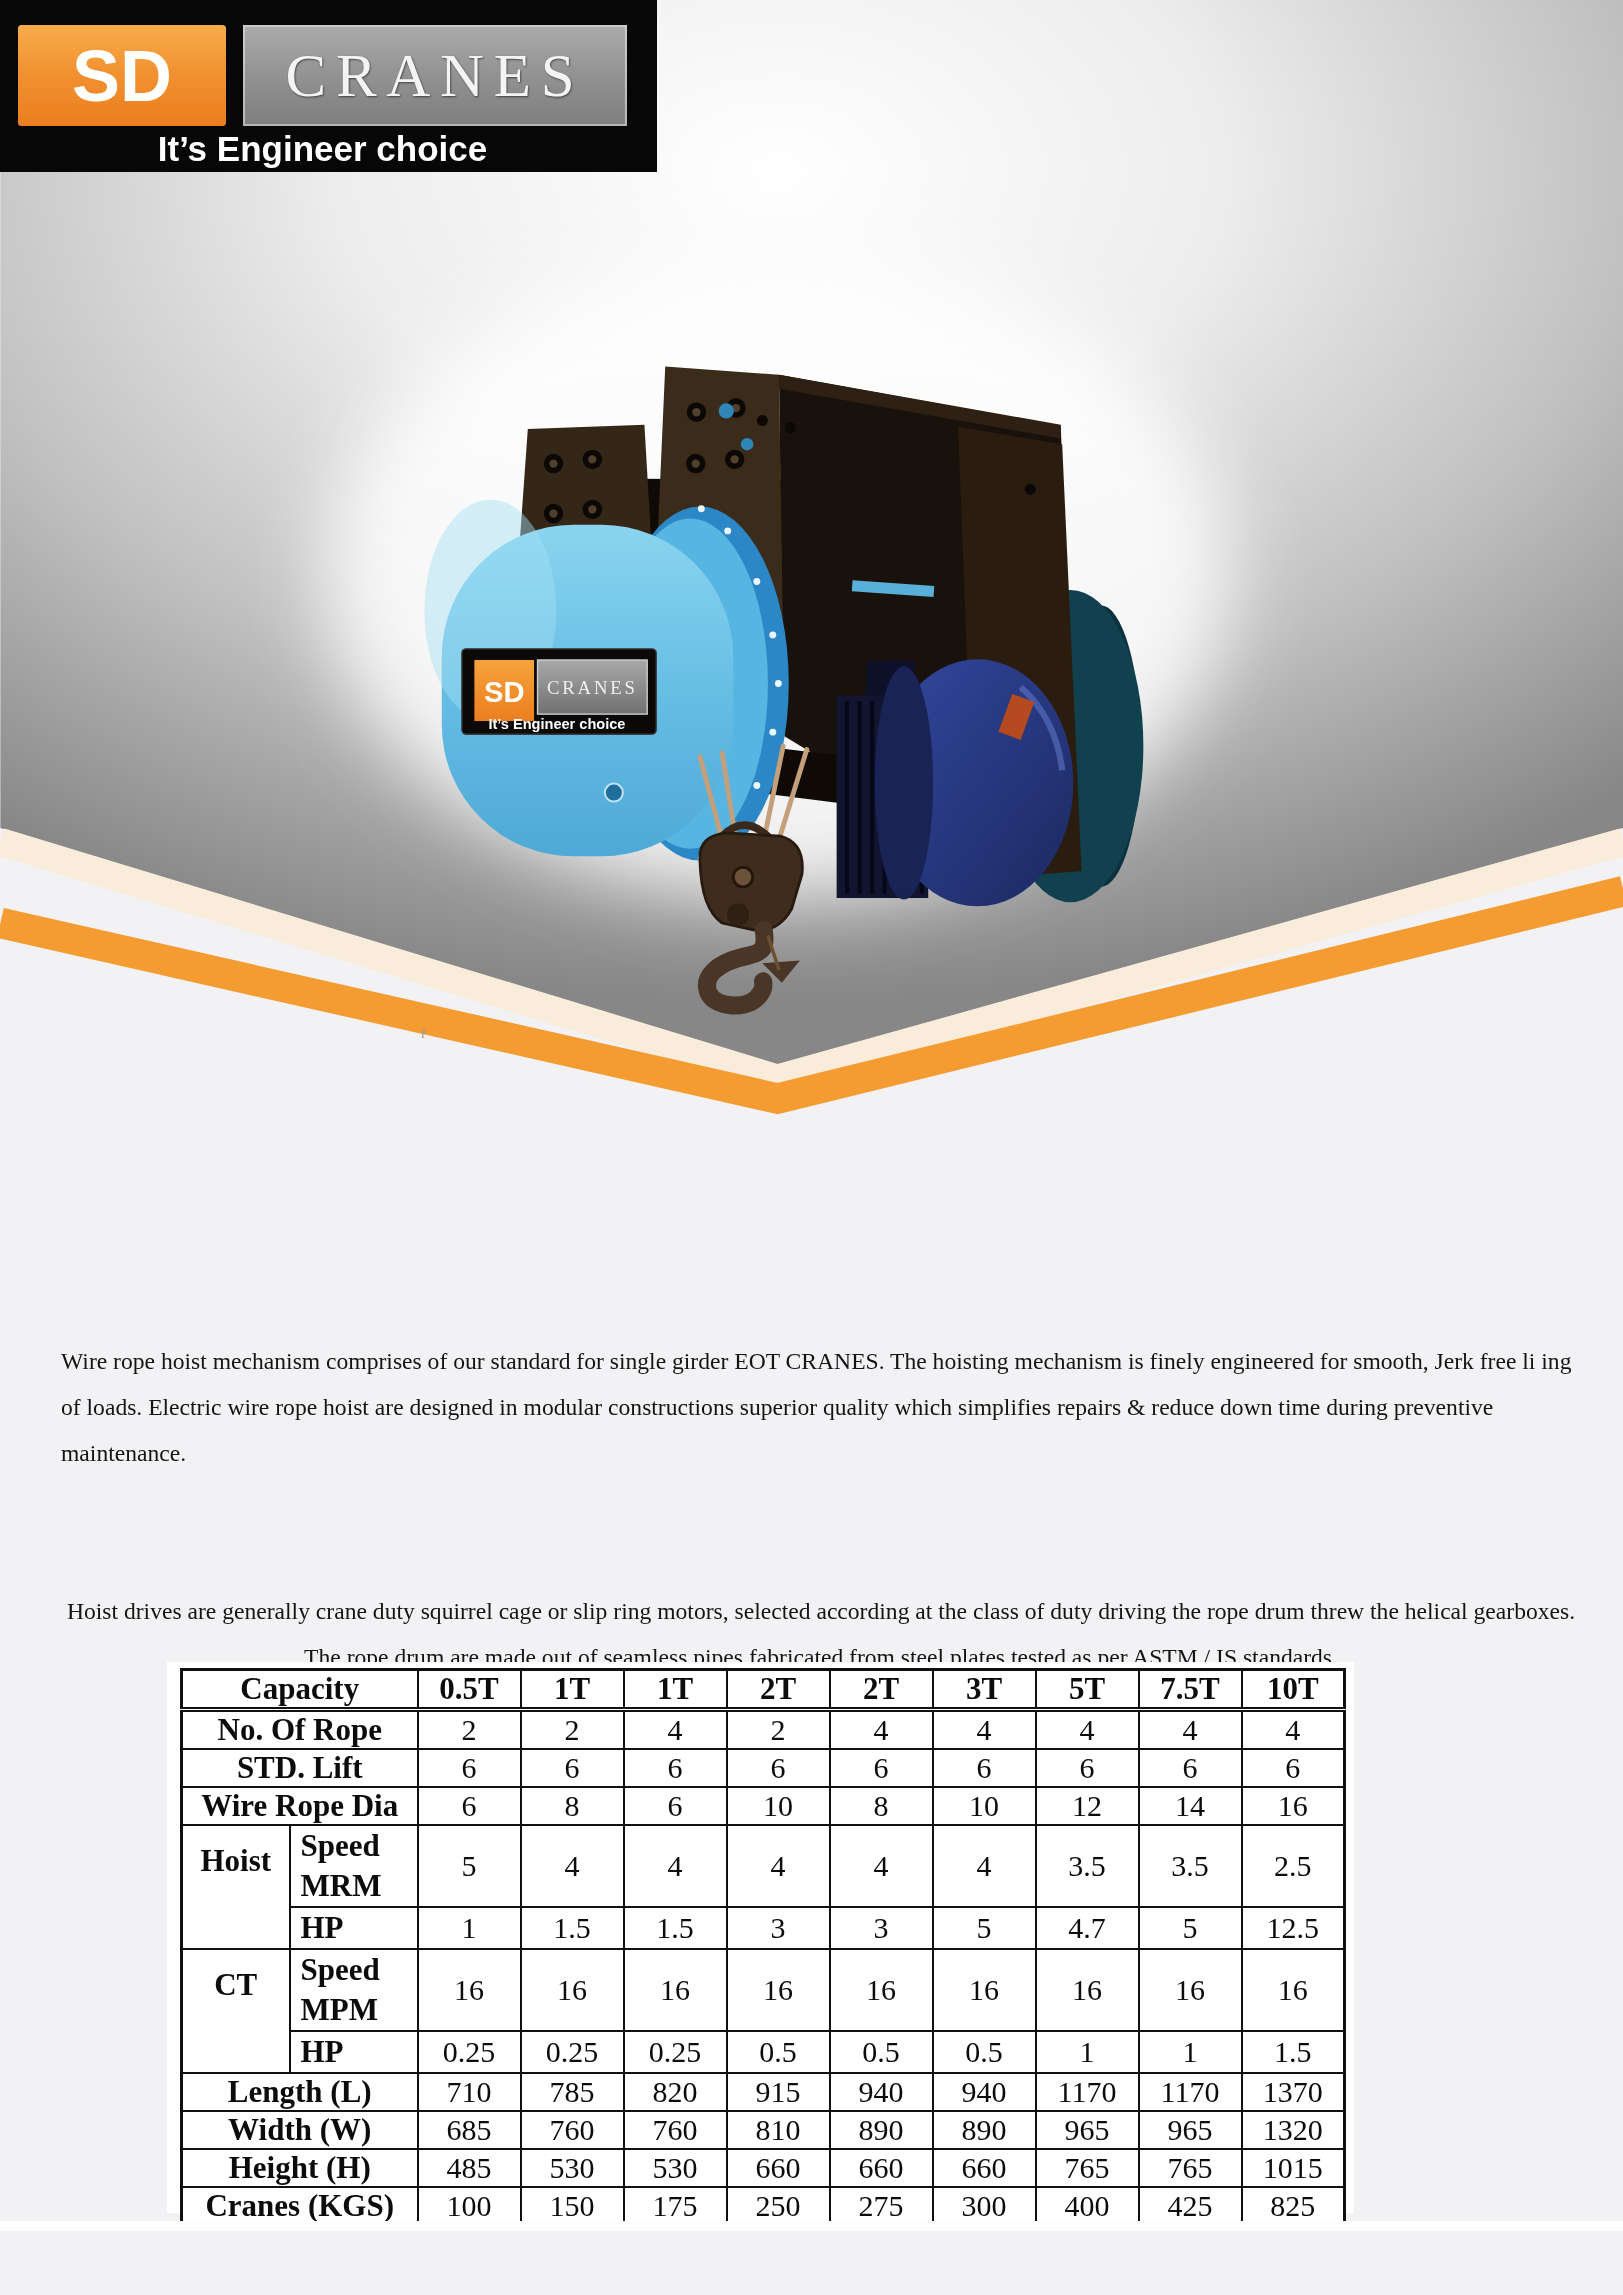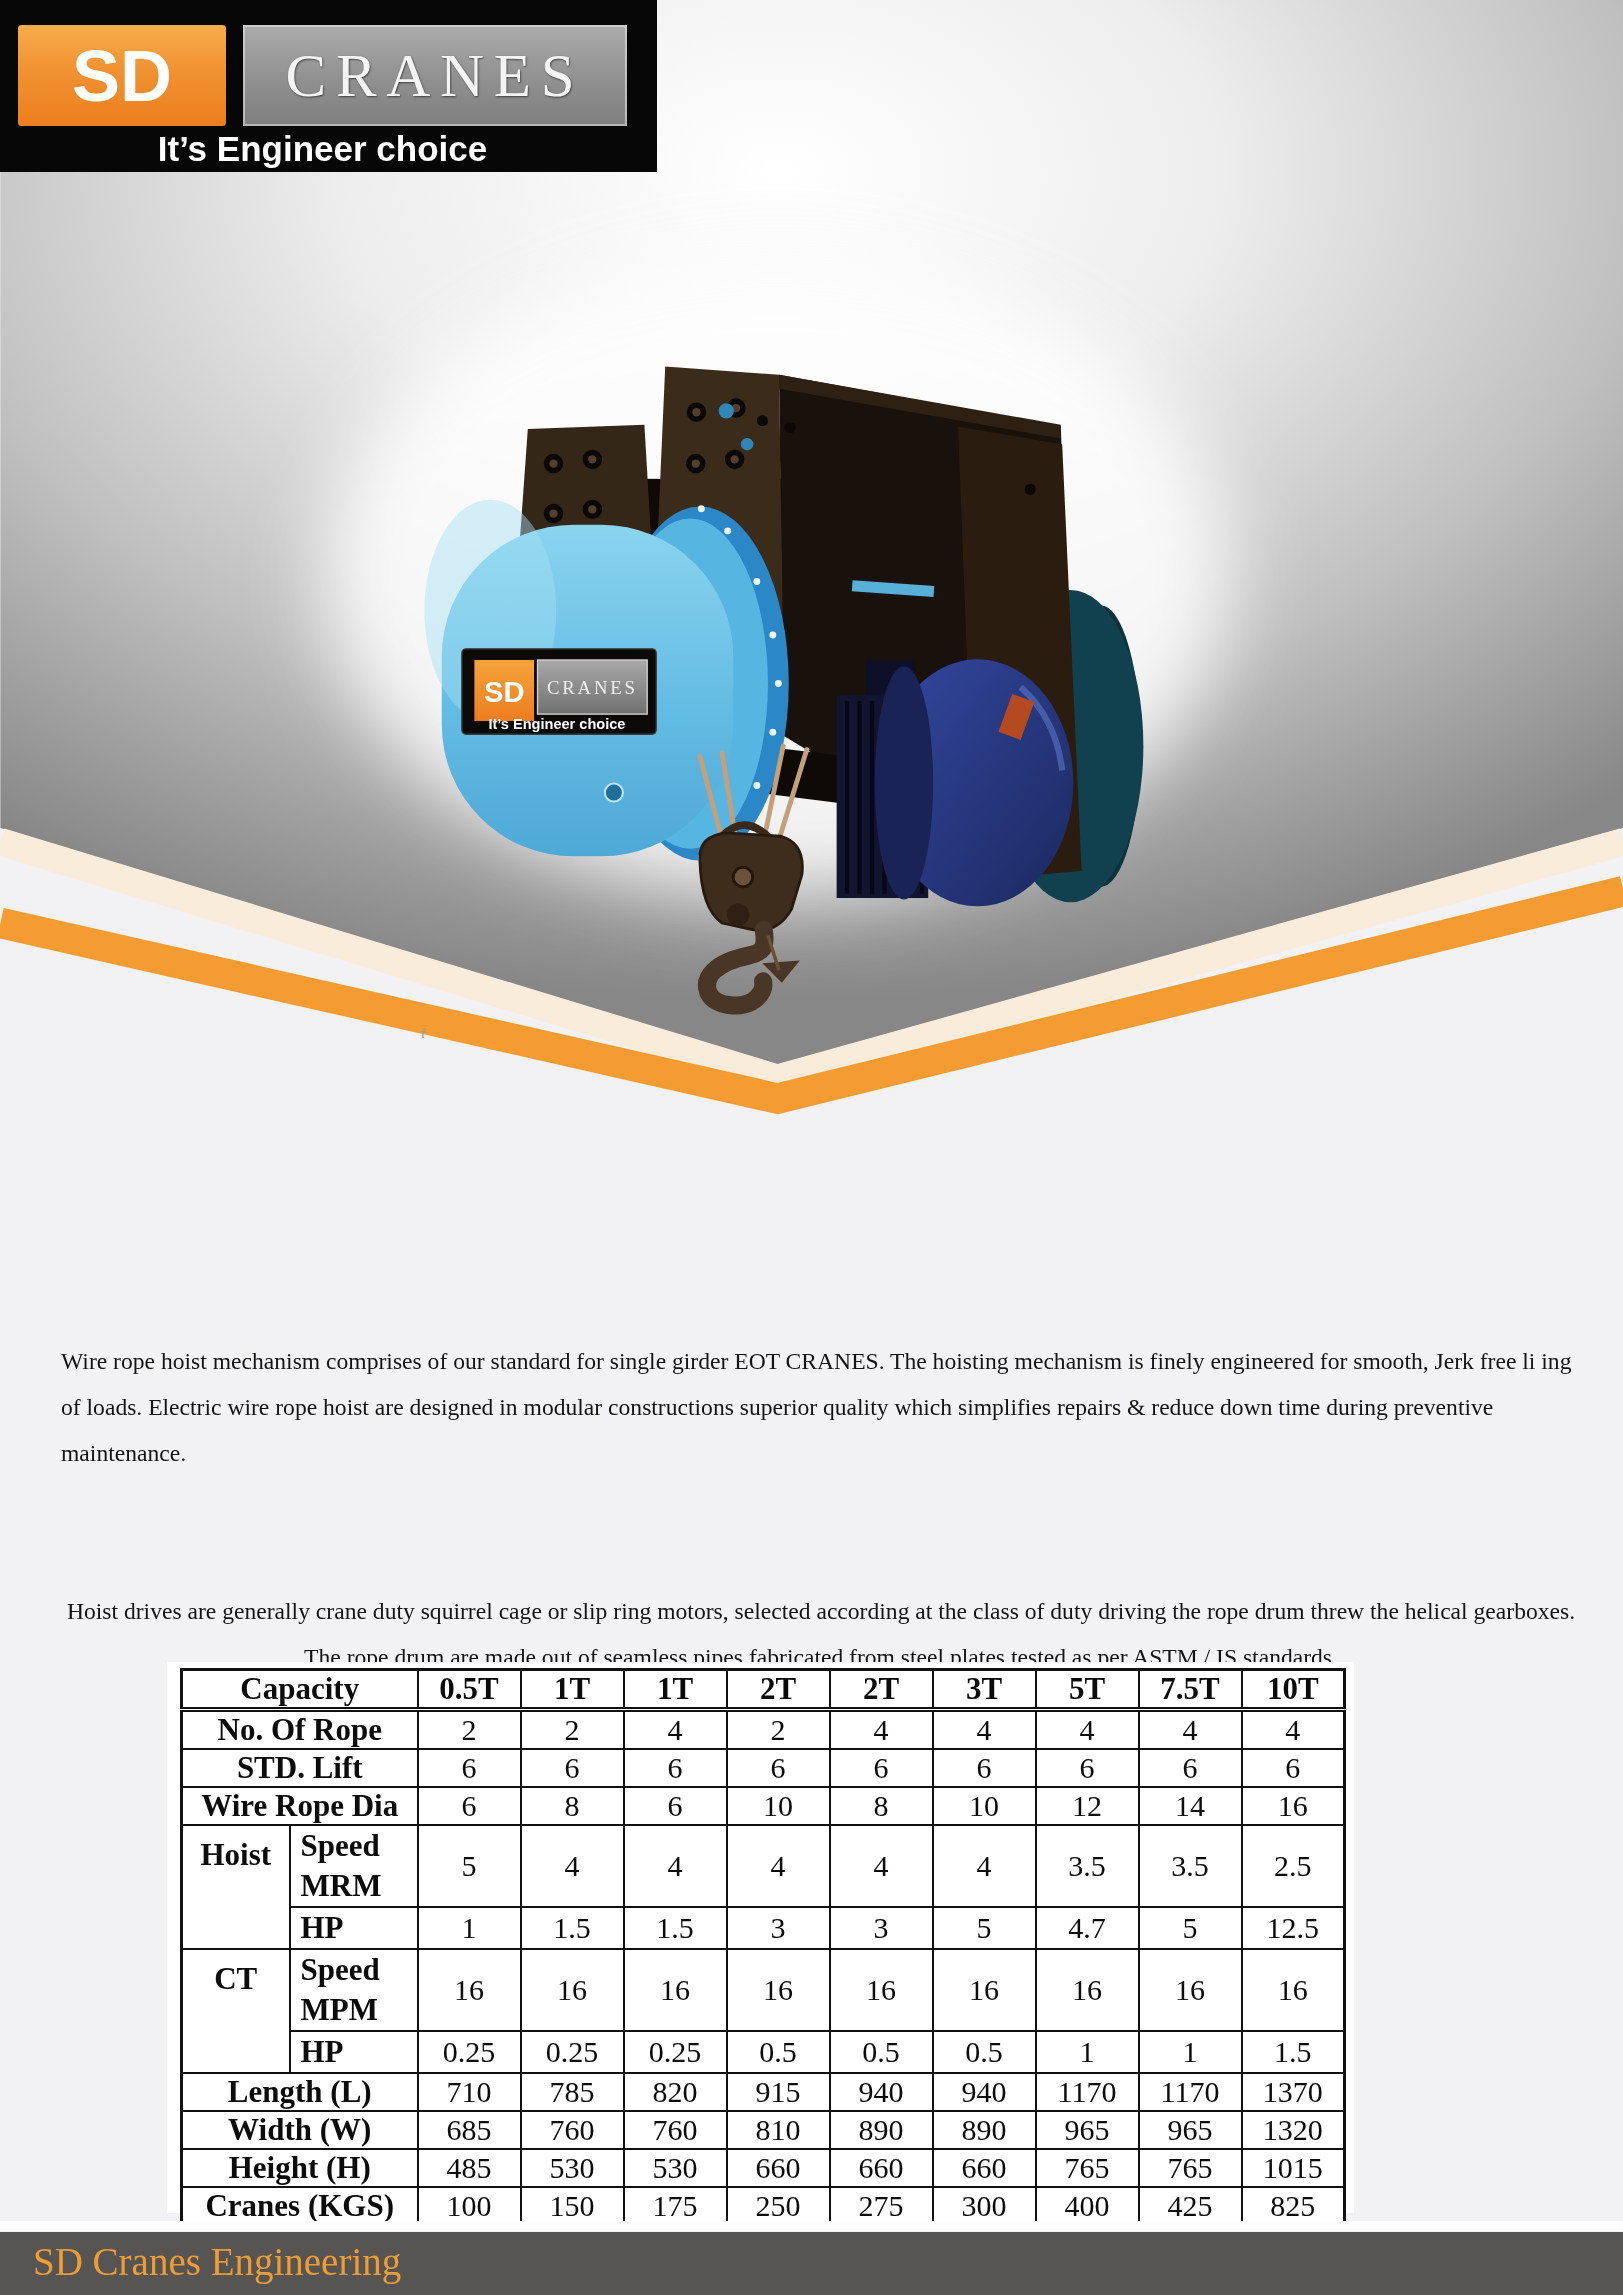--- a/index.html
+++ b/index.html
@@ -33,21 +33,21 @@
 
   
   .table-panel{position:absolute;left:167px;top:1662px;width:1187px;height:551px;background:#fff;z-index:2;}
   table.spec{border-collapse:collapse;position:absolute;left:13px;top:5.6px;
              font-family:"Liberation Serif",serif;color:#0C0C0C;background:#fff;
              border:3.5px solid #101010;}
   table.spec td{border:2.1px solid #101010;text-align:center;vertical-align:middle;
              font-size:30px;padding:0 4.2px;}
   table.spec tr.hrow td{border-bottom:5.6px double #101010;}
   table.spec td.lbl, table.spec td.hdr, table.spec td.grp, table.spec td.sub{font-weight:bold;font-size:31px;}
-  table.spec td.grp{vertical-align:top;padding-top:11px;}
+  table.spec td.grp{vertical-align:top;padding-top:17px;}
   table.spec td.sub{vertical-align:top;text-align:left;padding-left:10px;white-space:pre-line;line-height:40px;}
 
   
   .pre-footer{position:absolute;left:0;top:2221px;width:1624px;height:10.4px;background:#FDFDFE;z-index:2;}
   .footer-bar{position:absolute;left:0;top:2232px;width:1624px;height:64px;background:#575554;z-index:3;}
   .footer-bar span{position:absolute;left:33px;top:7px;font-family:"Liberation Serif",serif;
                    font-size:39px;color:#EF9C33;}
 </style>
 </head>
 <body>
@@ -384,17 +384,14 @@
             <td>300</td>
             <td>400</td>
             <td>425</td>
             <td>825</td>
           </tr>
         </tbody>
     </table>
   </div>
 
   <div class="pre-footer"></div>
-  <div class="footer-bar">
-    <span>SD Cranes Engineering</span>
-  </div>
 </div>
 
 
 </body></html>

